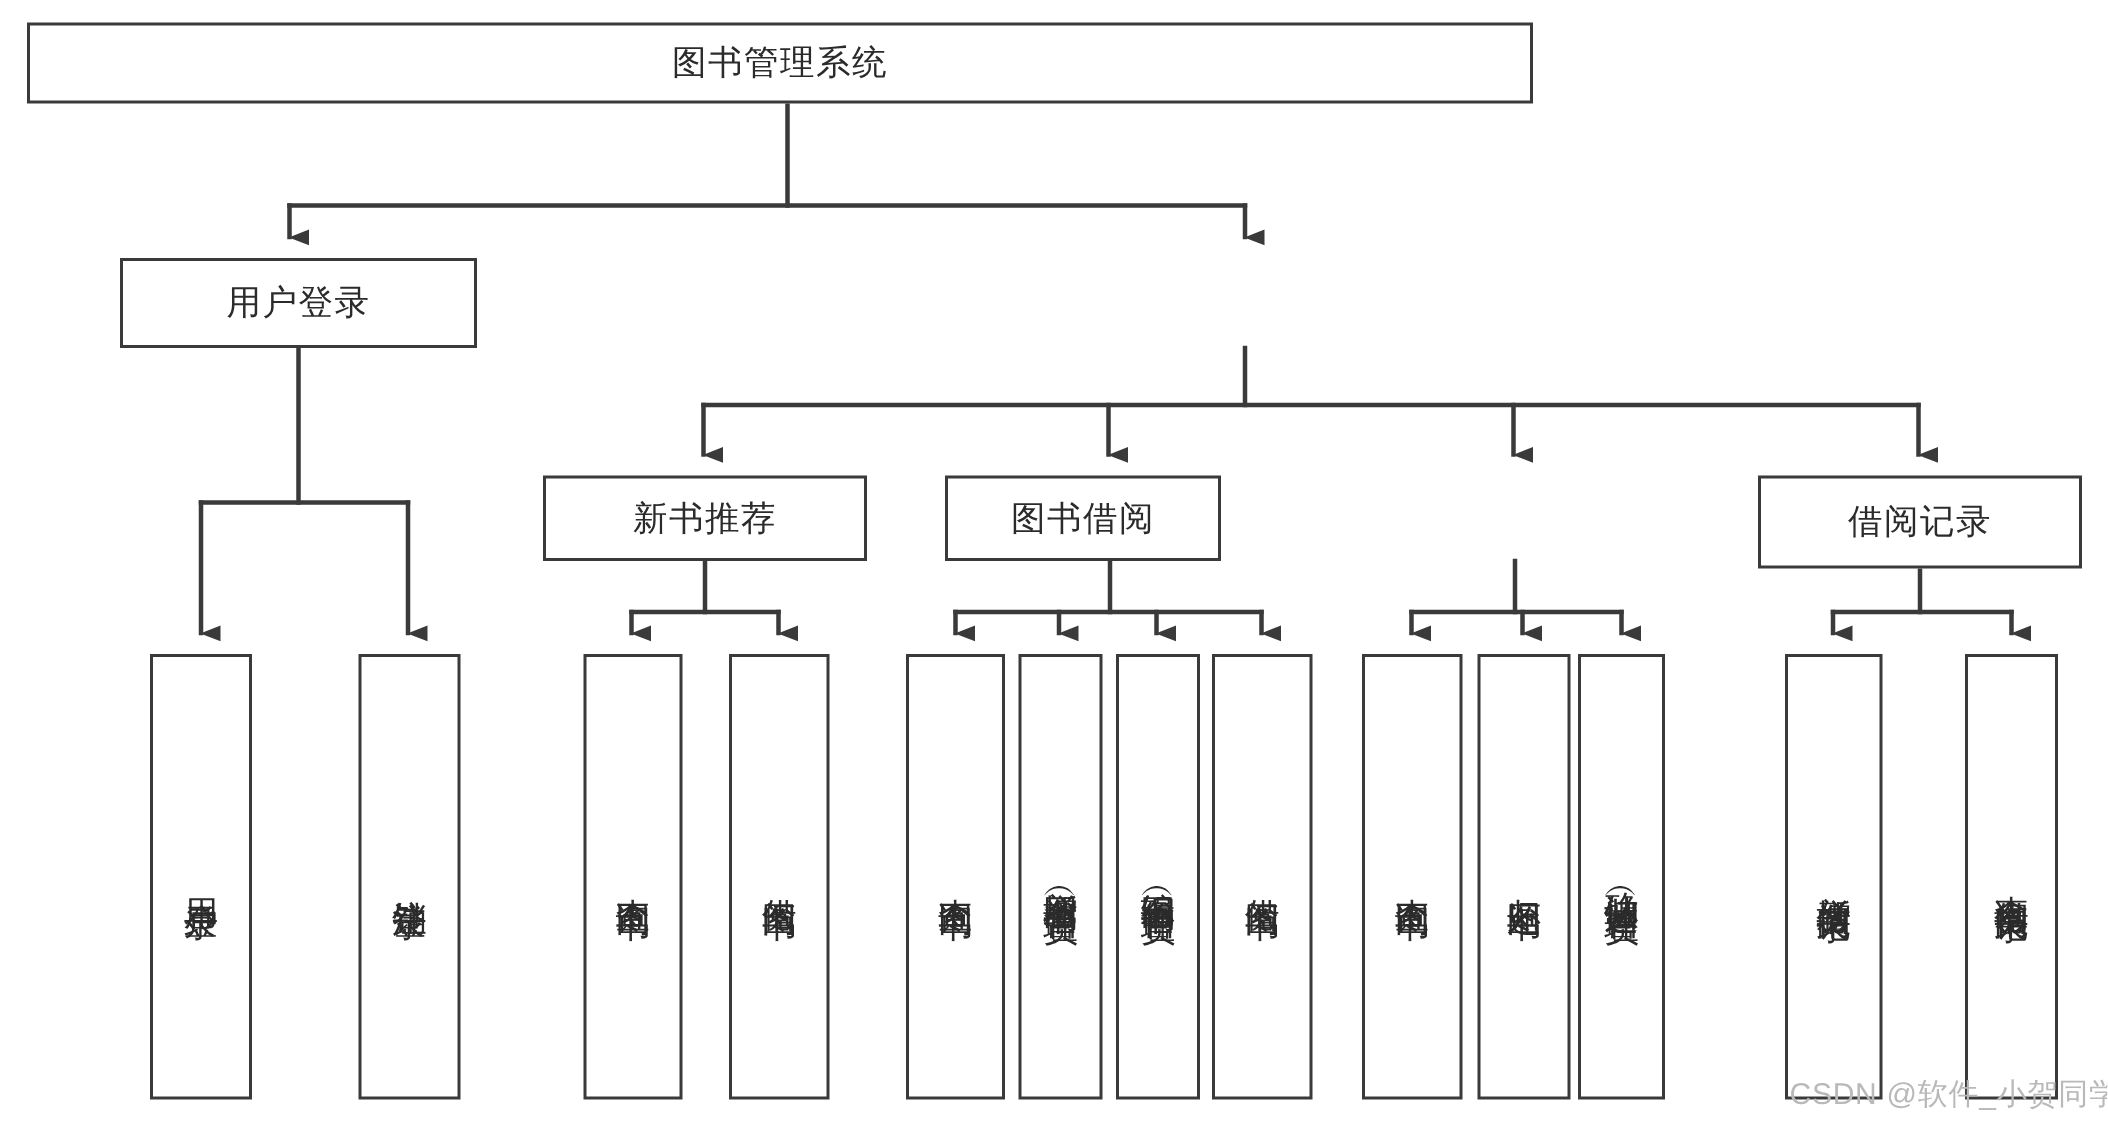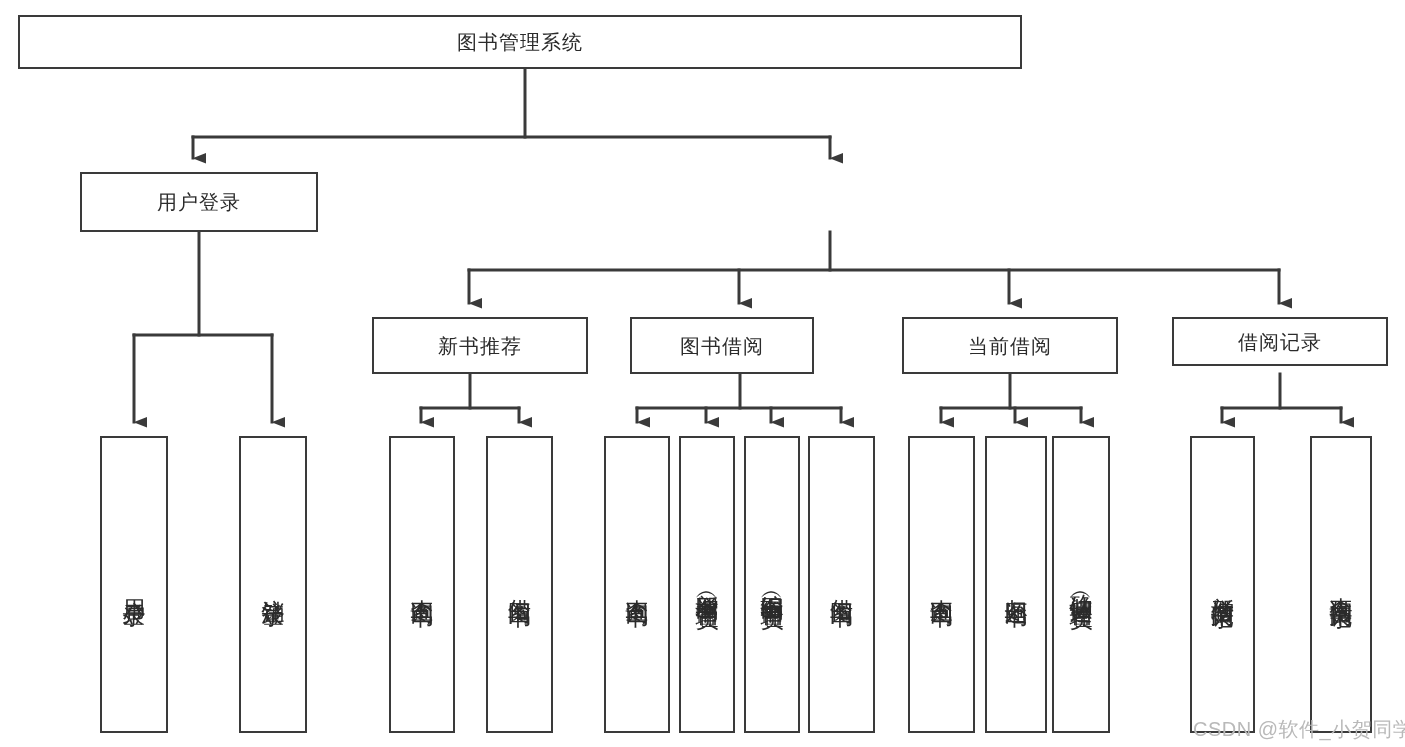--- a/index.html
+++ b/index.html
@@ -29,21 +29,21 @@
     position: absolute;
     box-sizing: border-box;
     background: #ffffff;
     border: 2px solid #3a3a3a;
     display: flex;
     align-items: center;
     justify-content: center;
     overflow: hidden;
   }
   .node-label-h {
-    font-size: 20px;
+    font-size: 23px;
     color: #2b2b2b;
     letter-spacing: 1px;
     line-height: 1.1;
     white-space: nowrap;
     text-align: center;
   }
   .node-label-v {
     font-size: 23px;
     color: #2b2b2b;
     line-height: 1.18;
@@ -123,30 +123,27 @@
   </svg>
 
   <div class="node-box" style="left:18px; top:15px; width:1004px; height:54px;">
     <span class="node-label-h">图书管理系统</span>
   </div>
 
   <div class="node-box" style="left:80px; top:172px; width:238px; height:60px;">
     <span class="node-label-h">用户登录</span>
   </div>
 
-  <div class="node-box" style="left:372px; top:317px; width:216px; height:57px;">
+  <div class="node-box" style="left:362px; top:317px; width:216px; height:57px;">
     <span class="node-label-h">新书推荐</span>
   </div>
   <div class="node-box" style="left:630px; top:317px; width:184px; height:57px;">
     <span class="node-label-h">图书借阅</span>
   </div>
-  <div class="node-box" style="left:902px; top:317px; width:216px; height:57px;">
-    <span class="node-label-h">当前借阅</span>
-  </div>
-  <div class="node-box" style="left:1172px; top:317px; width:216px; height:49px;">
+  <div class="node-box" style="left:1172px; top:317px; width:216px; height:62px;">
     <span class="node-label-h">借阅记录</span>
   </div>
 
   <div class="node-box leaf-box" style="left:100px; top:436px; width:68px; height:297px;">
     <span class="node-label-v">用户登录</span>
   </div>
   <div class="node-box leaf-box" style="left:239px; top:436px; width:68px; height:297px;">
     <span class="node-label-v">注销登录</span>
   </div>
 

